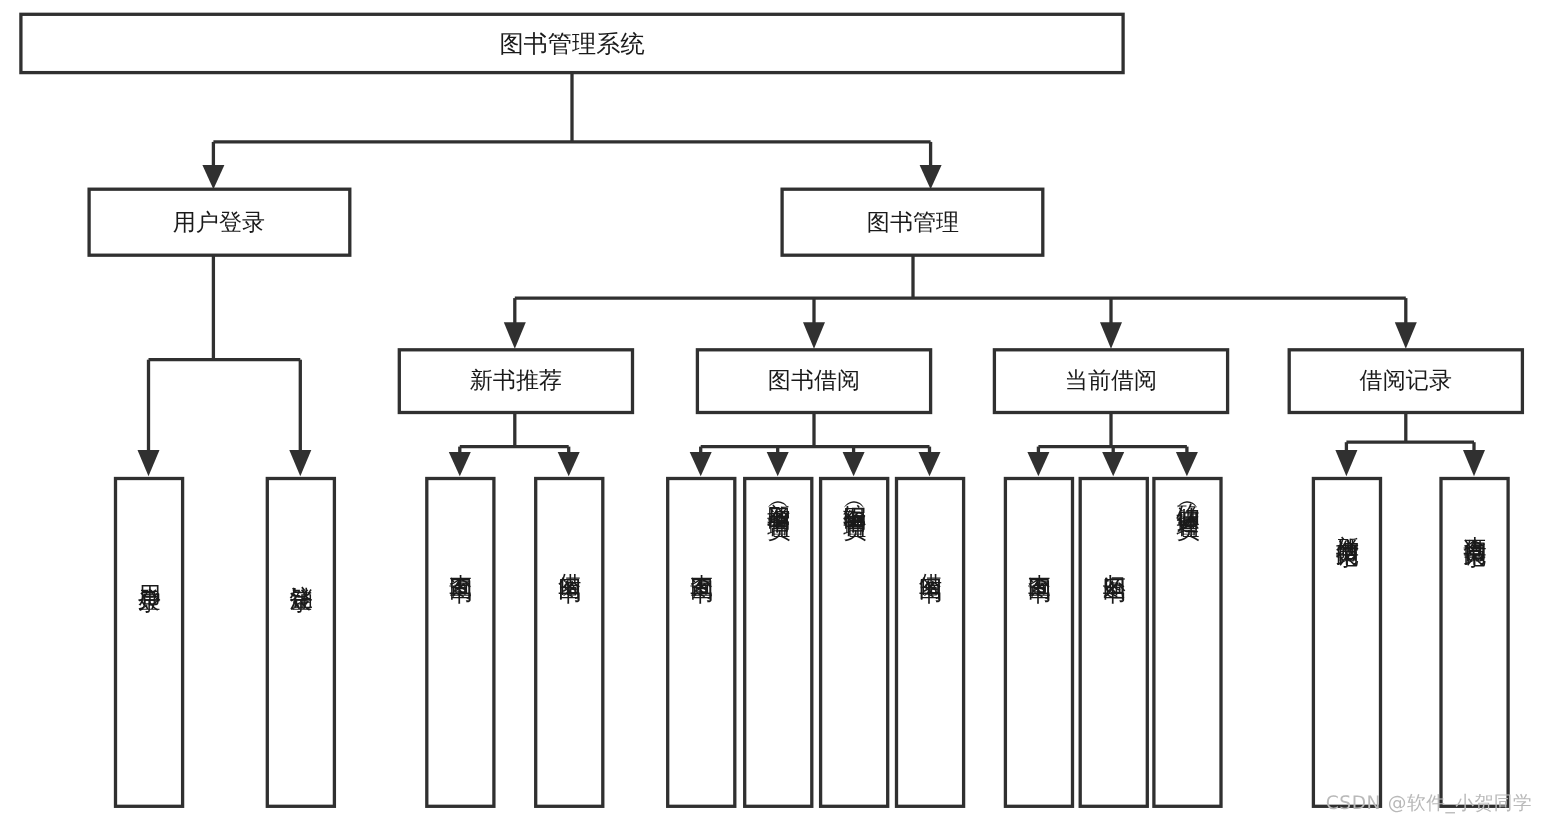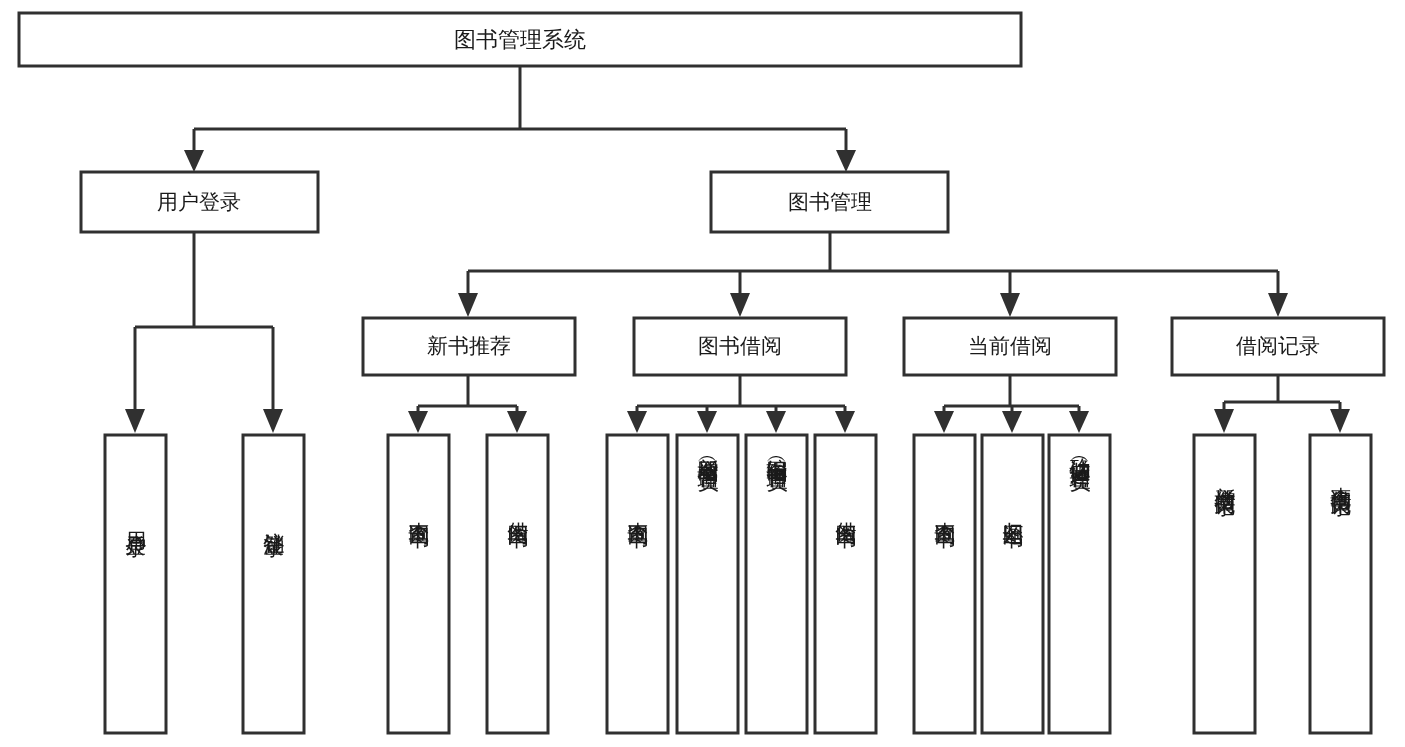--- a/index.html
+++ b/index.html
@@ -253,14 +253,15 @@
   <div class="leaf-label" style="left:914px; top:505px; width:61px; height:228px; justify-content:flex-start;">查询图书</div>
 
   <div class="leaf-label" style="left:982px; top:505px; width:61px; height:228px; justify-content:flex-start;">归还图书</div>
 
   <div class="leaf-label" style="left:1049px; top:441px; width:61px; height:292px; justify-content:flex-start;">确认归还（管理员）</div>
 
   <div class="leaf-label" style="left:1194px; top:470px; width:61px; height:263px; justify-content:flex-start;">新增借阅记录</div>
 
   <div class="leaf-label" style="left:1310px; top:470px; width:61px; height:263px; justify-content:flex-start;">查询借阅记录</div>
 
+  <div class="watermark">CSDN @软件_小贺同学</div>
 
 </div>
 
 </body></html>

